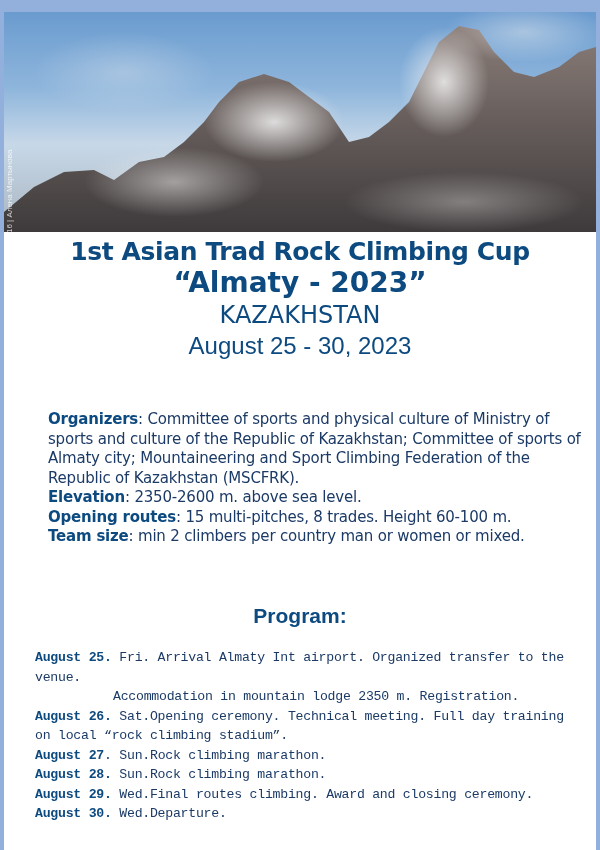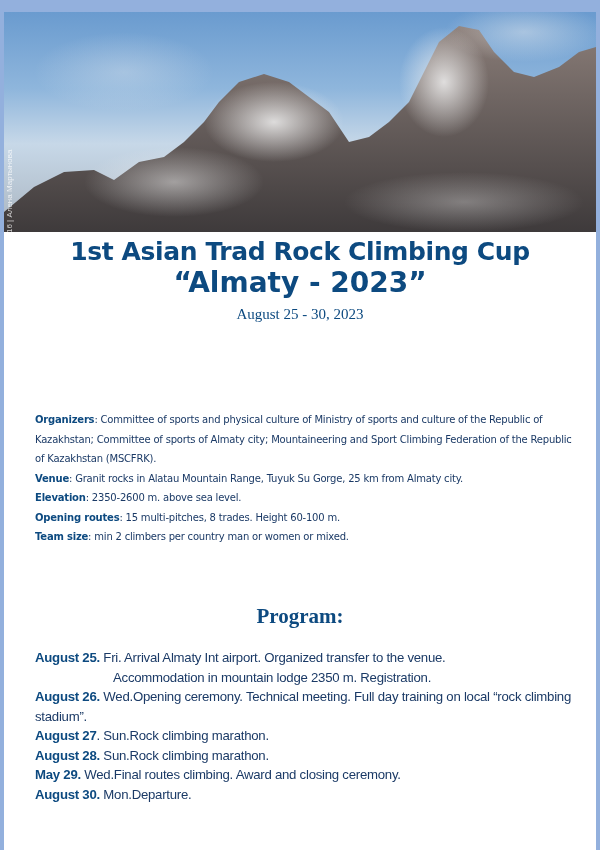--- a/index.html
+++ b/index.html
@@ -16,34 +16,34 @@
   .credit {
     position: absolute; left: -58px; top: 150px; width: 130px; height: 12px;
     transform: rotate(-90deg); transform-origin: center;
     font-family: "Liberation Sans", sans-serif; font-size: 8px; color: rgba(255,255,255,0.75);
     white-space: nowrap;
   }
   .title-block { position: absolute; left: 0; top: 224px; width: 592px; text-align: center; color: #0d4a80; }
   .t1 { font-family: "DejaVu Sans", sans-serif; font-weight: bold; font-size: 25px; line-height: 32px; letter-spacing: -0.4px; }
   .t2 { font-family: "DejaVu Sans", sans-serif; font-weight: bold; font-size: 28px; line-height: 30px; }
   .t3 { font-family: "DejaVu Sans", sans-serif; font-size: 24px; line-height: 30px; margin-top: 2px; }
-  .t4 { font-family: Liberation Serif, serif; font-size: 15px; line-height: 32px; }
+  .t4 { font-family: Liberation Sans, sans-serif; font-size: 24px; line-height: 32px; }
   .info {
-    position: absolute; left: 31px; top: 398px; width: 540px;
-    font-family: "DejaVu Sans", sans-serif; font-size: 10px; line-height: 19.5px; color: #1b3a66;
+    position: absolute; left: 44px; top: 398px; width: 540px;
+    font-family: "DejaVu Sans", sans-serif; font-size: 15px; line-height: 19.5px; color: #1b3a66;
     letter-spacing: -0.2px;
   }
   .info b, .prog b { color: #0d4a80; }
   .prog-title {
     position: absolute; left: 0; top: 592px; width: 592px; text-align: center;
-    font-family: Liberation Serif, serif; font-weight: bold; font-size: 21px; color: #0d4a80;
+    font-family: Liberation Sans, sans-serif; font-weight: bold; font-size: 21px; color: #0d4a80;
   }
   .prog {
     position: absolute; left: 31px; top: 636px; width: 545px;
-    font-family: Liberation Sans, sans-serif; font-size: 13.2px; line-height: 19.5px; color: #1b3a66;
+    font-family: Liberation Mono, monospace; font-size: 13.2px; line-height: 19.5px; color: #1b3a66;
     letter-spacing: -0.25px;
   }
   .indent { padding-left: 78px; }
 </style>
 </head>
 <body>
 
 <div class="page">
 
   <div class="photo">
@@ -65,36 +65,36 @@
       <ellipse cx="460" cy="190" rx="120" ry="30" fill="url(#mist)" opacity="0.4"></ellipse>
       <ellipse cx="120" cy="60" rx="90" ry="40" fill="url(#mist)" opacity="0.35"></ellipse>
       <ellipse cx="520" cy="20" rx="80" ry="30" fill="url(#mist)" opacity="0.5"></ellipse>
     </svg>
     <div class="credit">16 | Алена Мартынова</div>
   </div>
 
   <div class="title-block">
     <div class="t1">1st Asian Trad Rock Climbing Cup</div>
     <div class="t2">“Almaty - 2023”</div>
+    <div class="t3">KAZAKHSTAN</div>
     <div class="t4">August 25 - 30, 2023</div>
   </div>
 
   <div class="info">
     <div><b>Organizers</b><span>: Committee of sports and physical culture of Ministry of sports and culture of the Republic of Kazakhstan; Committee of sports of Almaty city; Mountaineering and Sport Climbing Federation of the Republic of Kazakhstan (MSCFRK).</span></div>
-    <div><b>Venue</b><span>: Granit rocks in Alatau Mountain Range, Tuyuk Su Gorge, 25 km from Almaty city.</span></div>
     <div><b>Elevation</b><span>: 2350-2600 m. above sea level.</span></div>
     <div><b>Opening routes</b><span>: 15 multi-pitches, 8 trades. Height 60-100 m.</span></div>
     <div><b>Team size</b><span>: min 2 climbers per country man or women or mixed.</span></div>
   </div>
 
   <div class="prog-title">Program:</div>
 
   <div class="prog">
     <div><b>August 25.</b><span> Fri. Arrival Almaty Int airport. Organized transfer to the venue.</span></div>
     <div class="indent">Accommodation in mountain lodge 2350 m. Registration.</div>
-    <div><b>August 26.</b><span> Wed.Opening ceremony. Technical meeting. Full day training on local “rock climbing stadium”.</span></div>
+    <div><b>August 26.</b><span> Sat.Opening ceremony. Technical meeting. Full day training on local “rock climbing stadium”.</span></div>
     <div><b>August 27</b><span>. Sun.Rock climbing marathon.</span></div>
     <div><b>August 28.</b><span> Sun.Rock climbing marathon.</span></div>
-    <div><b>May 29.</b><span> Wed.Final routes climbing. Award and closing ceremony.</span></div>
-    <div><b>August 30.</b><span> Mon.Departure.</span></div>
+    <div><b>August 29.</b><span> Wed.Final routes climbing. Award and closing ceremony.</span></div>
+    <div><b>August 30.</b><span> Wed.Departure.</span></div>
   </div>
 
 </div>
 
 </body></html>

